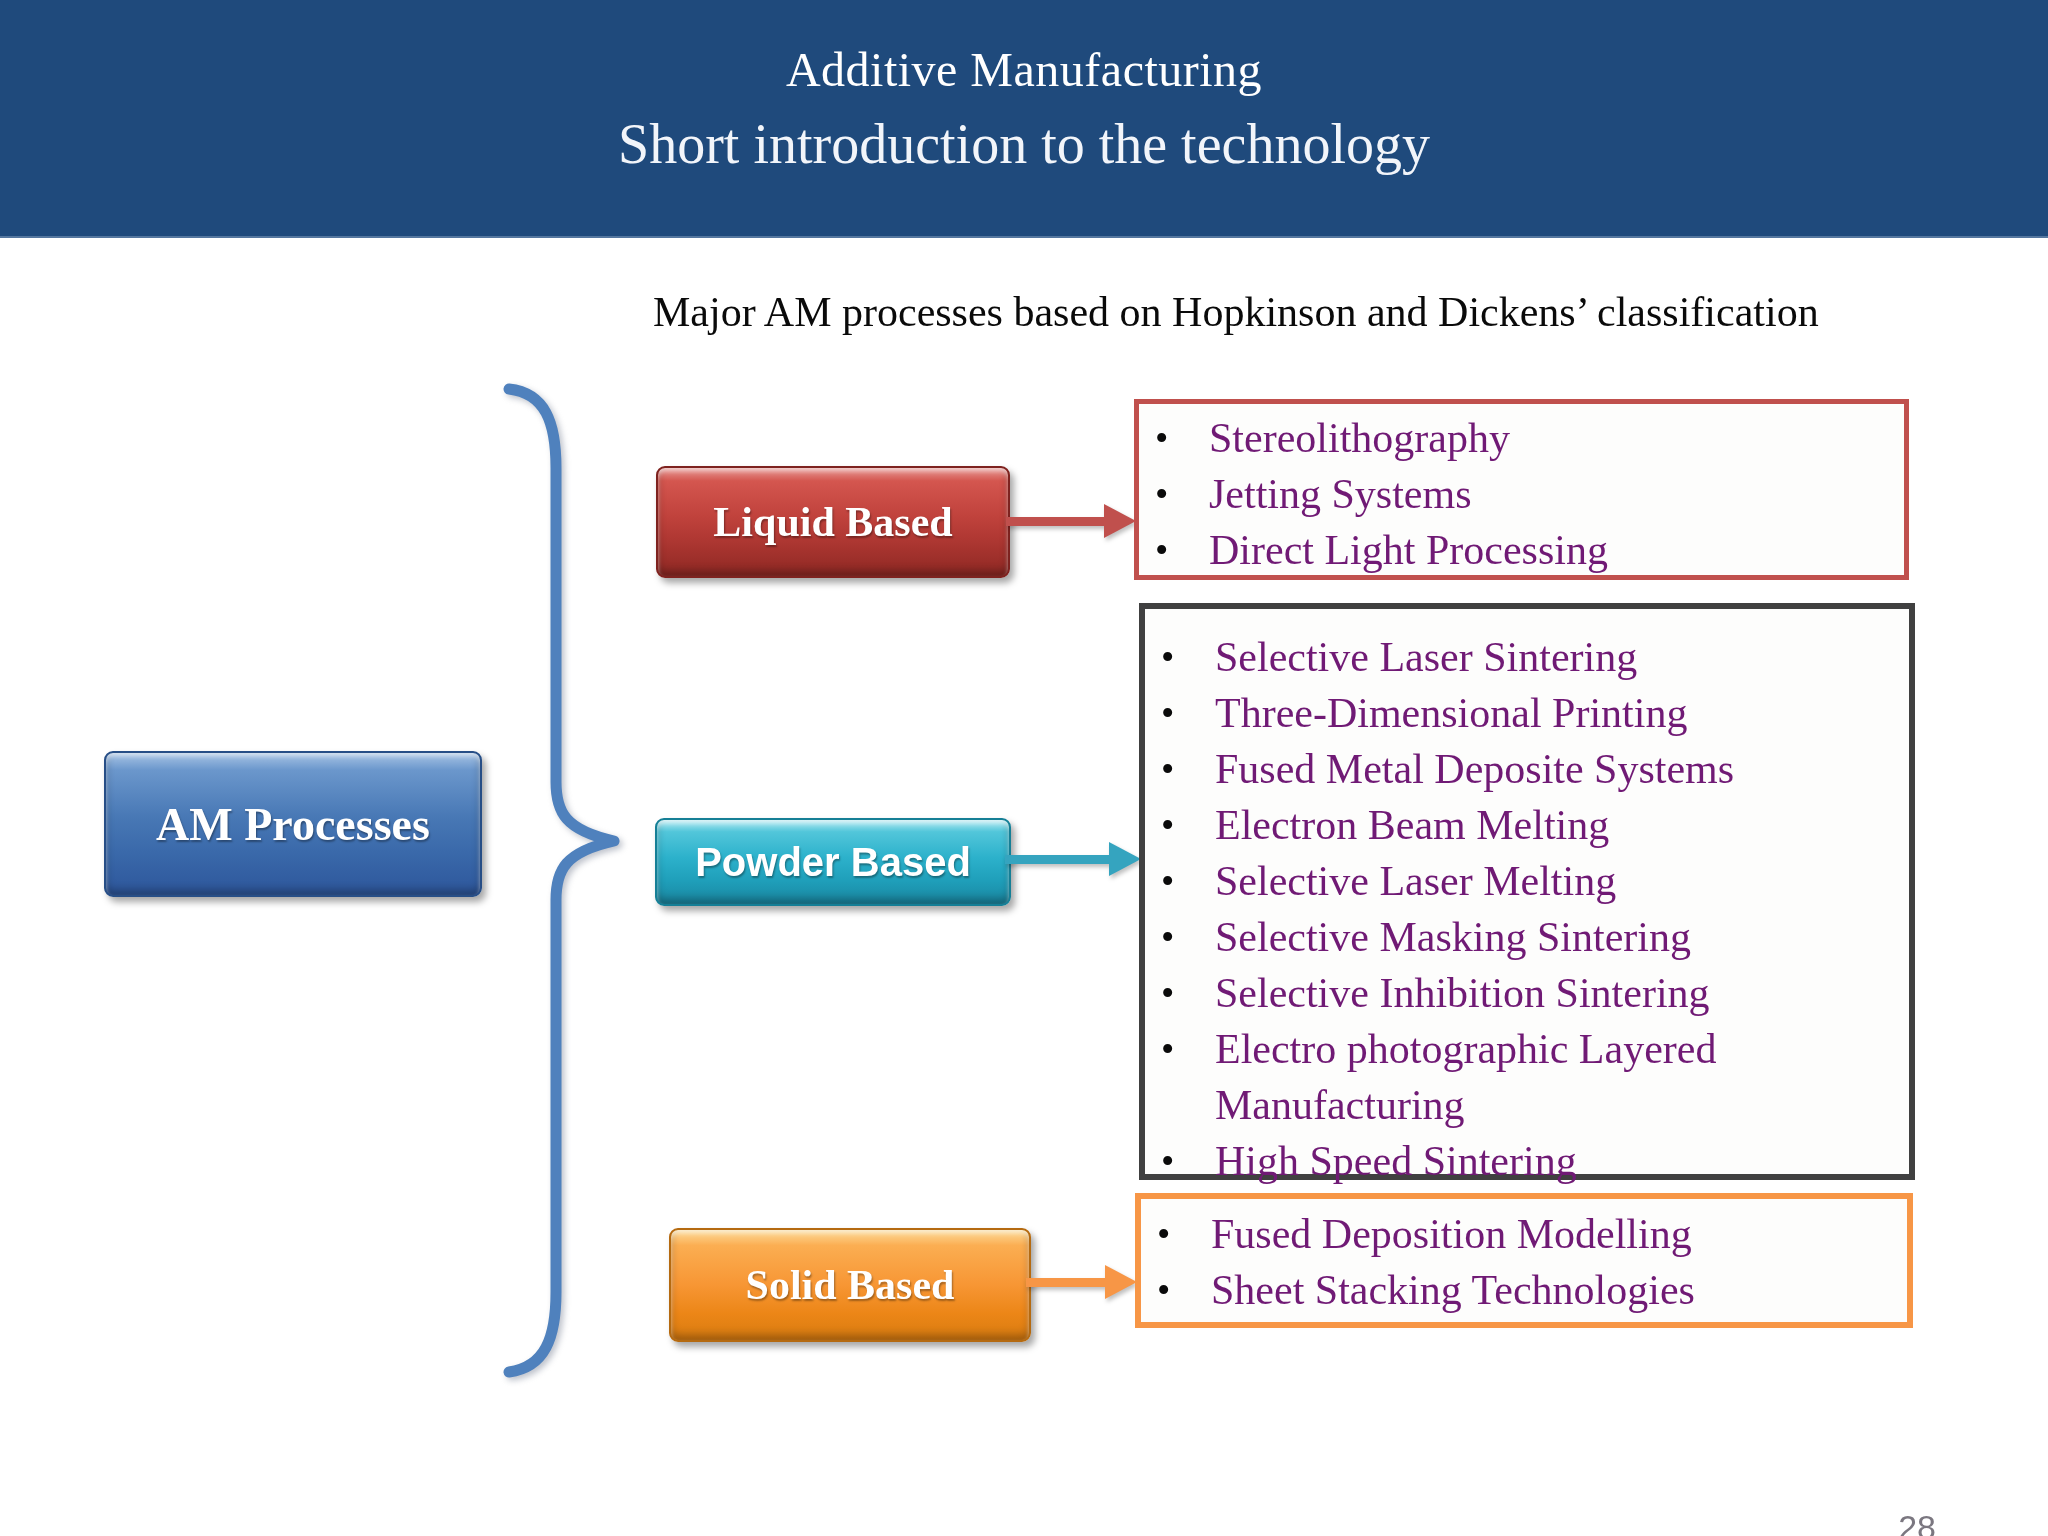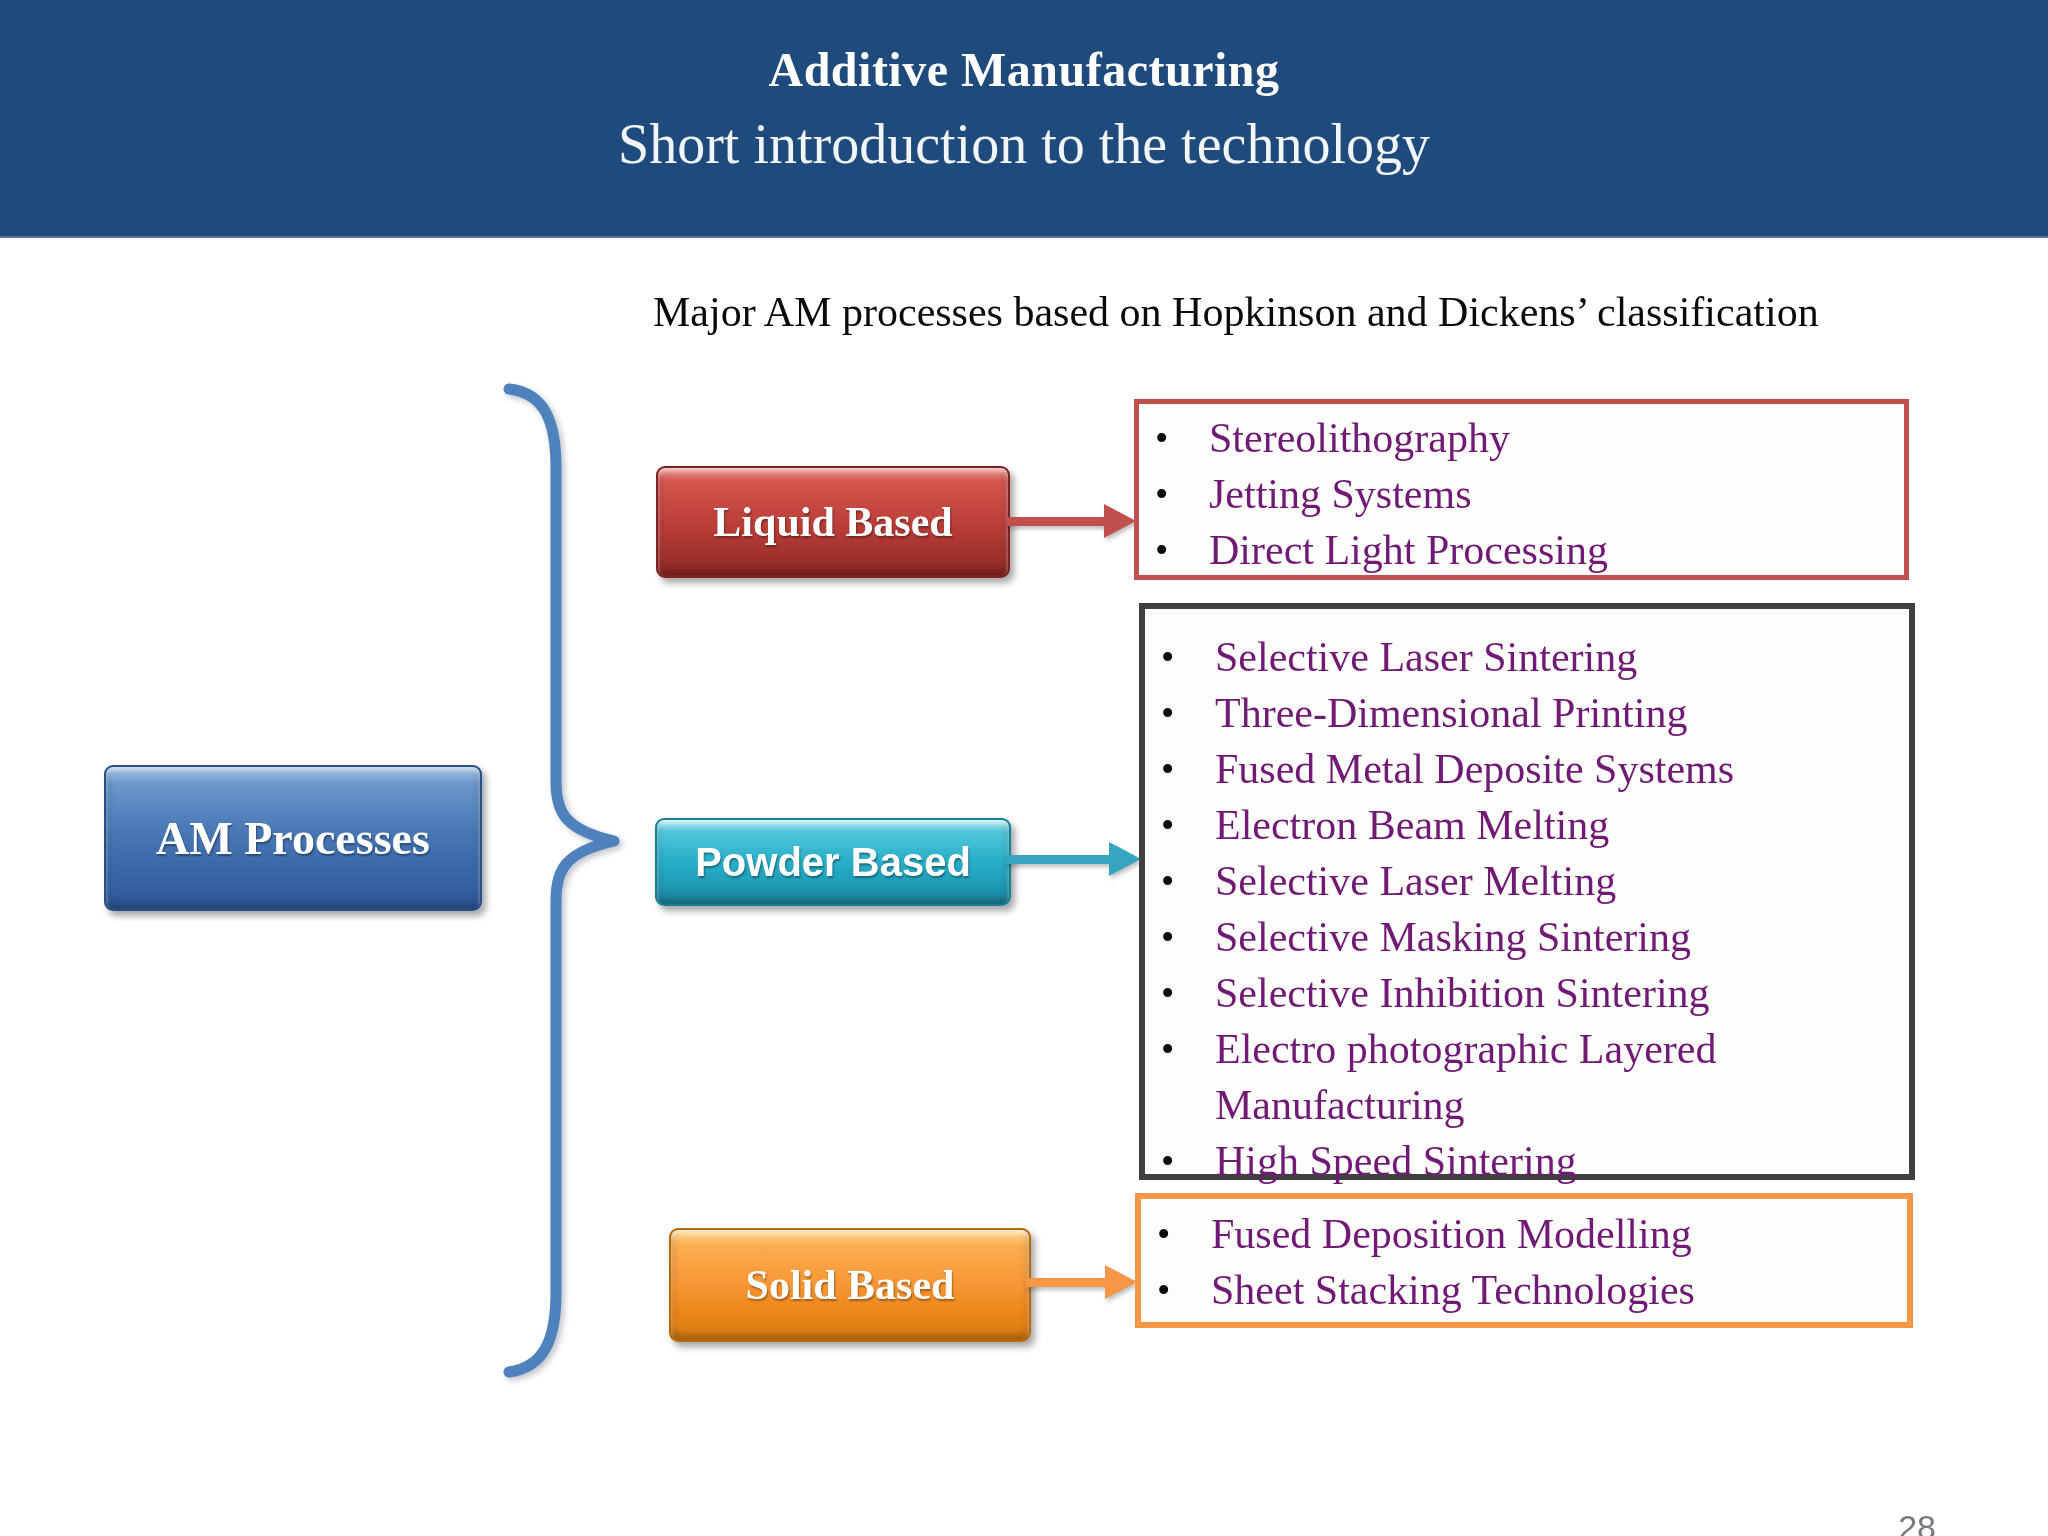--- a/index.html
+++ b/index.html
@@ -19,21 +19,21 @@
     width: 100%; height: 236px;
     background: #1f4a7c;
     border-bottom: 2px solid #55779f;
   }
   .title {
     position: absolute;
     top: 42px; left: 0; width: 100%;
     text-align: center;
     color: #ffffff;
     font-size: 48px;
-    font-weight: bold;
+    font-weight: normal;
     letter-spacing: 0.5px;
   }
   .subtitle {
     position: absolute;
     top: 112px; left: 0; width: 100%;
     text-align: center;
     color: #f2f5fa;
     font-size: 56px;
     font-weight: normal;
   }
@@ -60,21 +60,20 @@
                 inset 0 3px 4px rgba(255,255,255,0.55),
                 inset 0 -5px 8px rgba(0,0,0,0.28);
     text-shadow: 1px 2px 2px rgba(0,0,0,0.35);
   }
   .node-am {
     left: 104px; top: 751px;
     width: 374px; height: 142px;
     font-size: 46px;
     background: linear-gradient(180deg,#a8c4e5 0%,#6b97cc 12%,#4878b5 45%,#3a69aa 70%,#2d569b 100%);
     border: 2px solid #274e86;
-    margin-top: 14px;
   }
   .node-liquid {
     left: 656px; top: 466px;
     width: 350px; height: 108px;
     font-size: 42px;
     background: linear-gradient(180deg,#e89b97 0%,#d4564f 12%,#c0423c 45%,#b03833 65%,#8e2823 100%);
     border: 2px solid #7e221f;
   }
   .node-powder {
     left: 655px; top: 818px;

